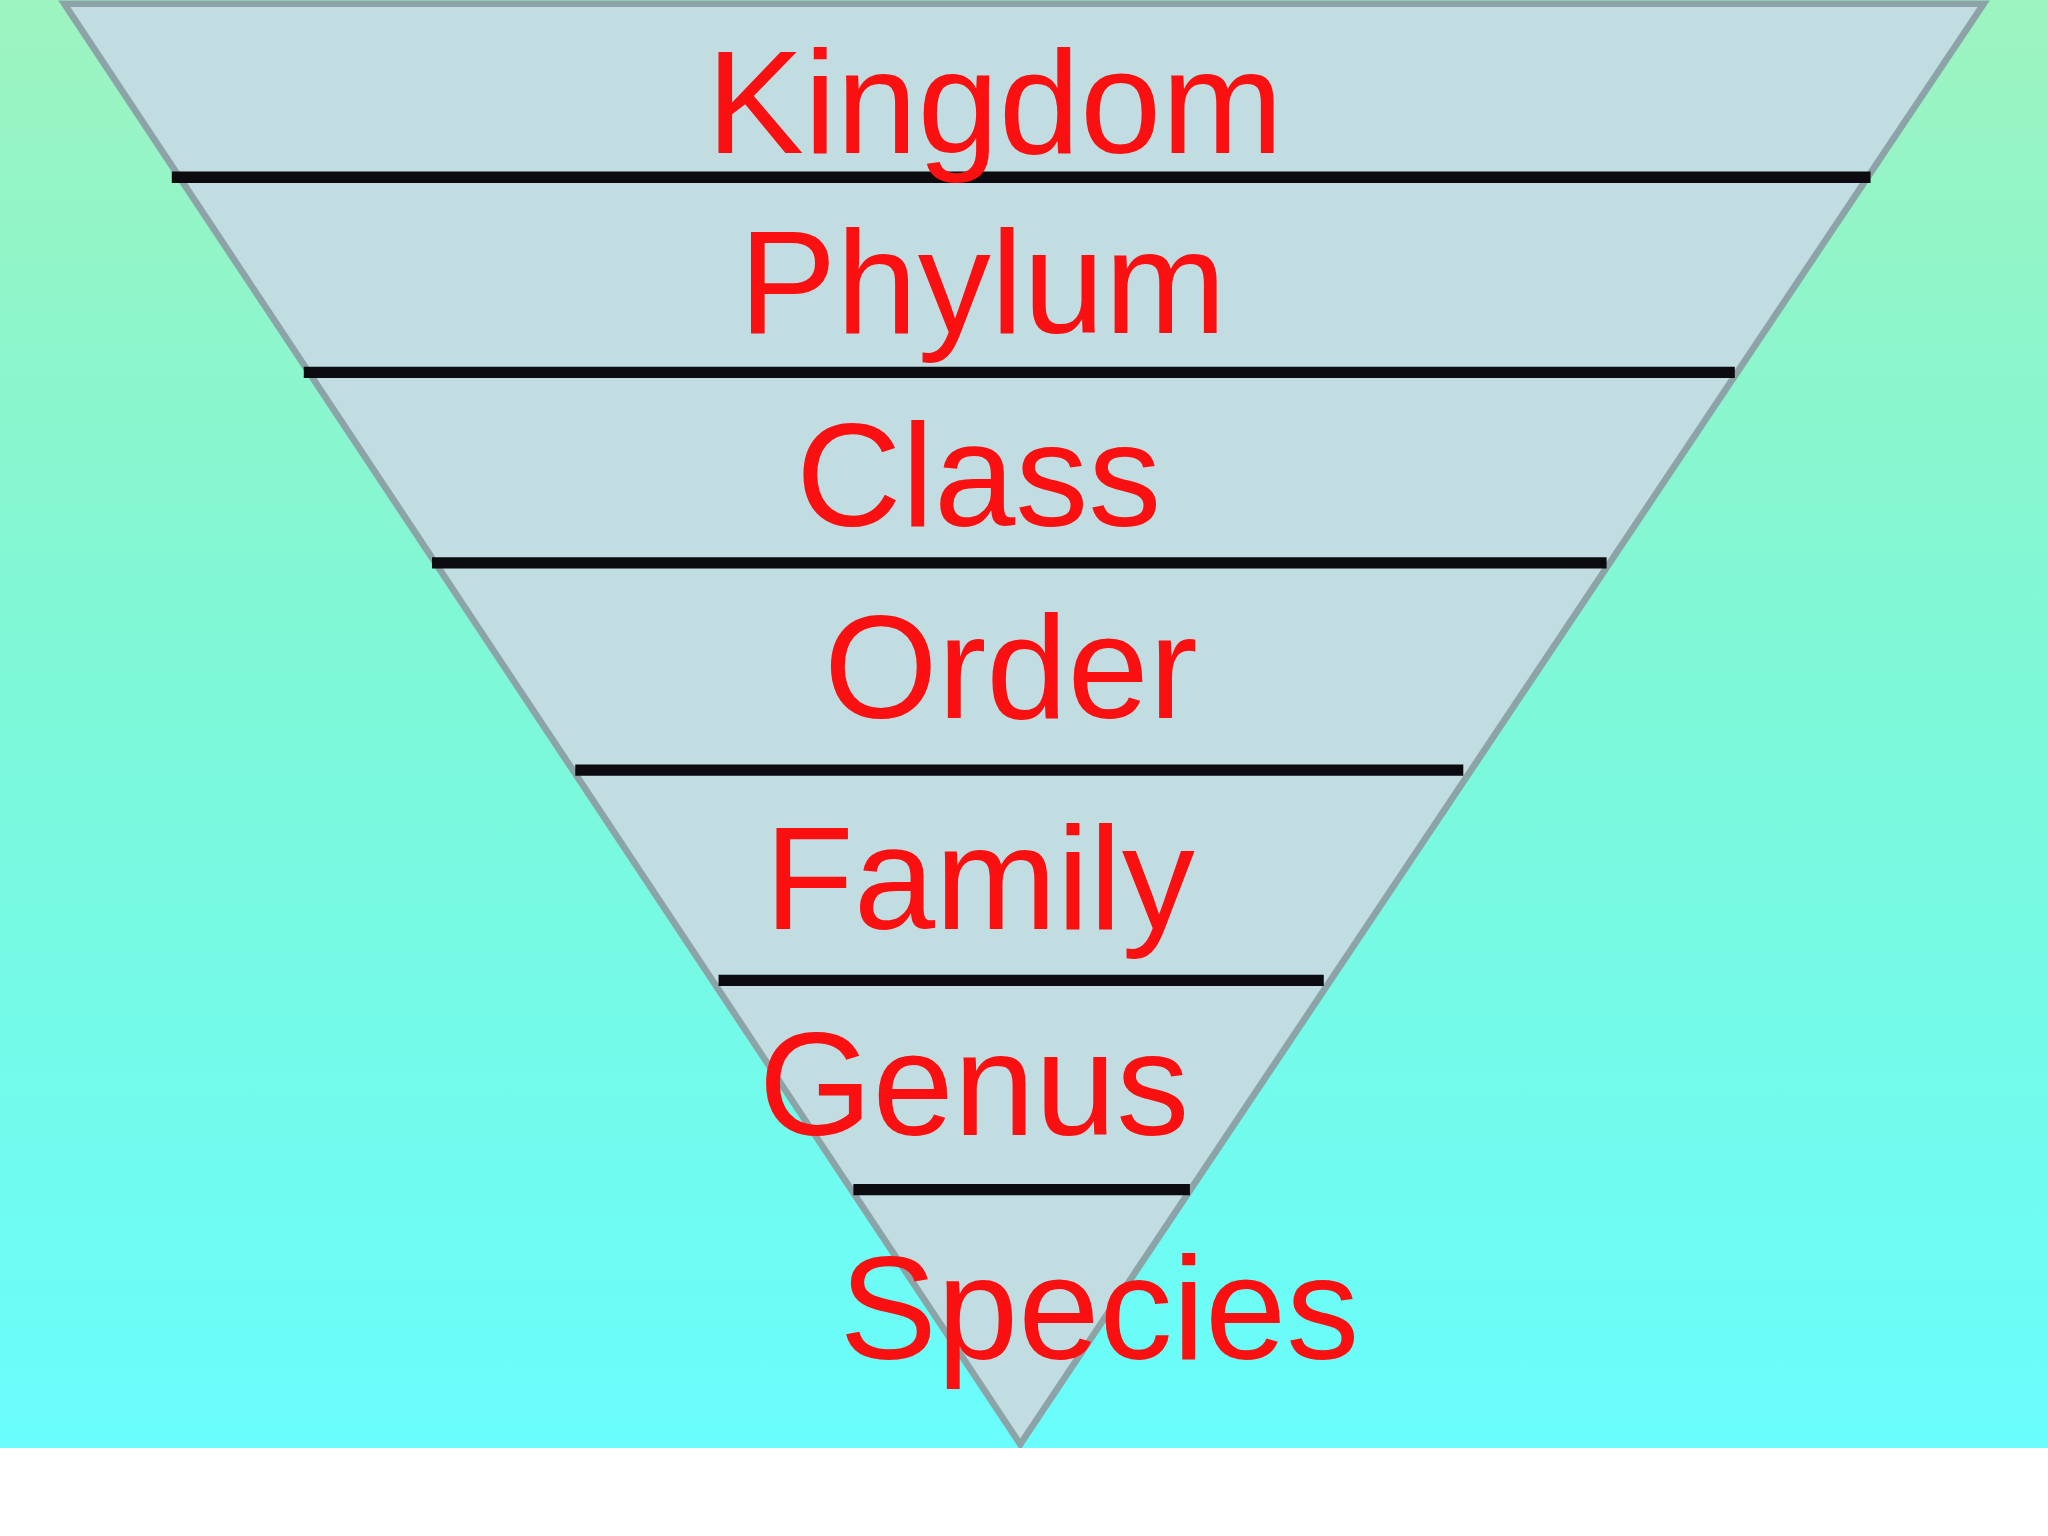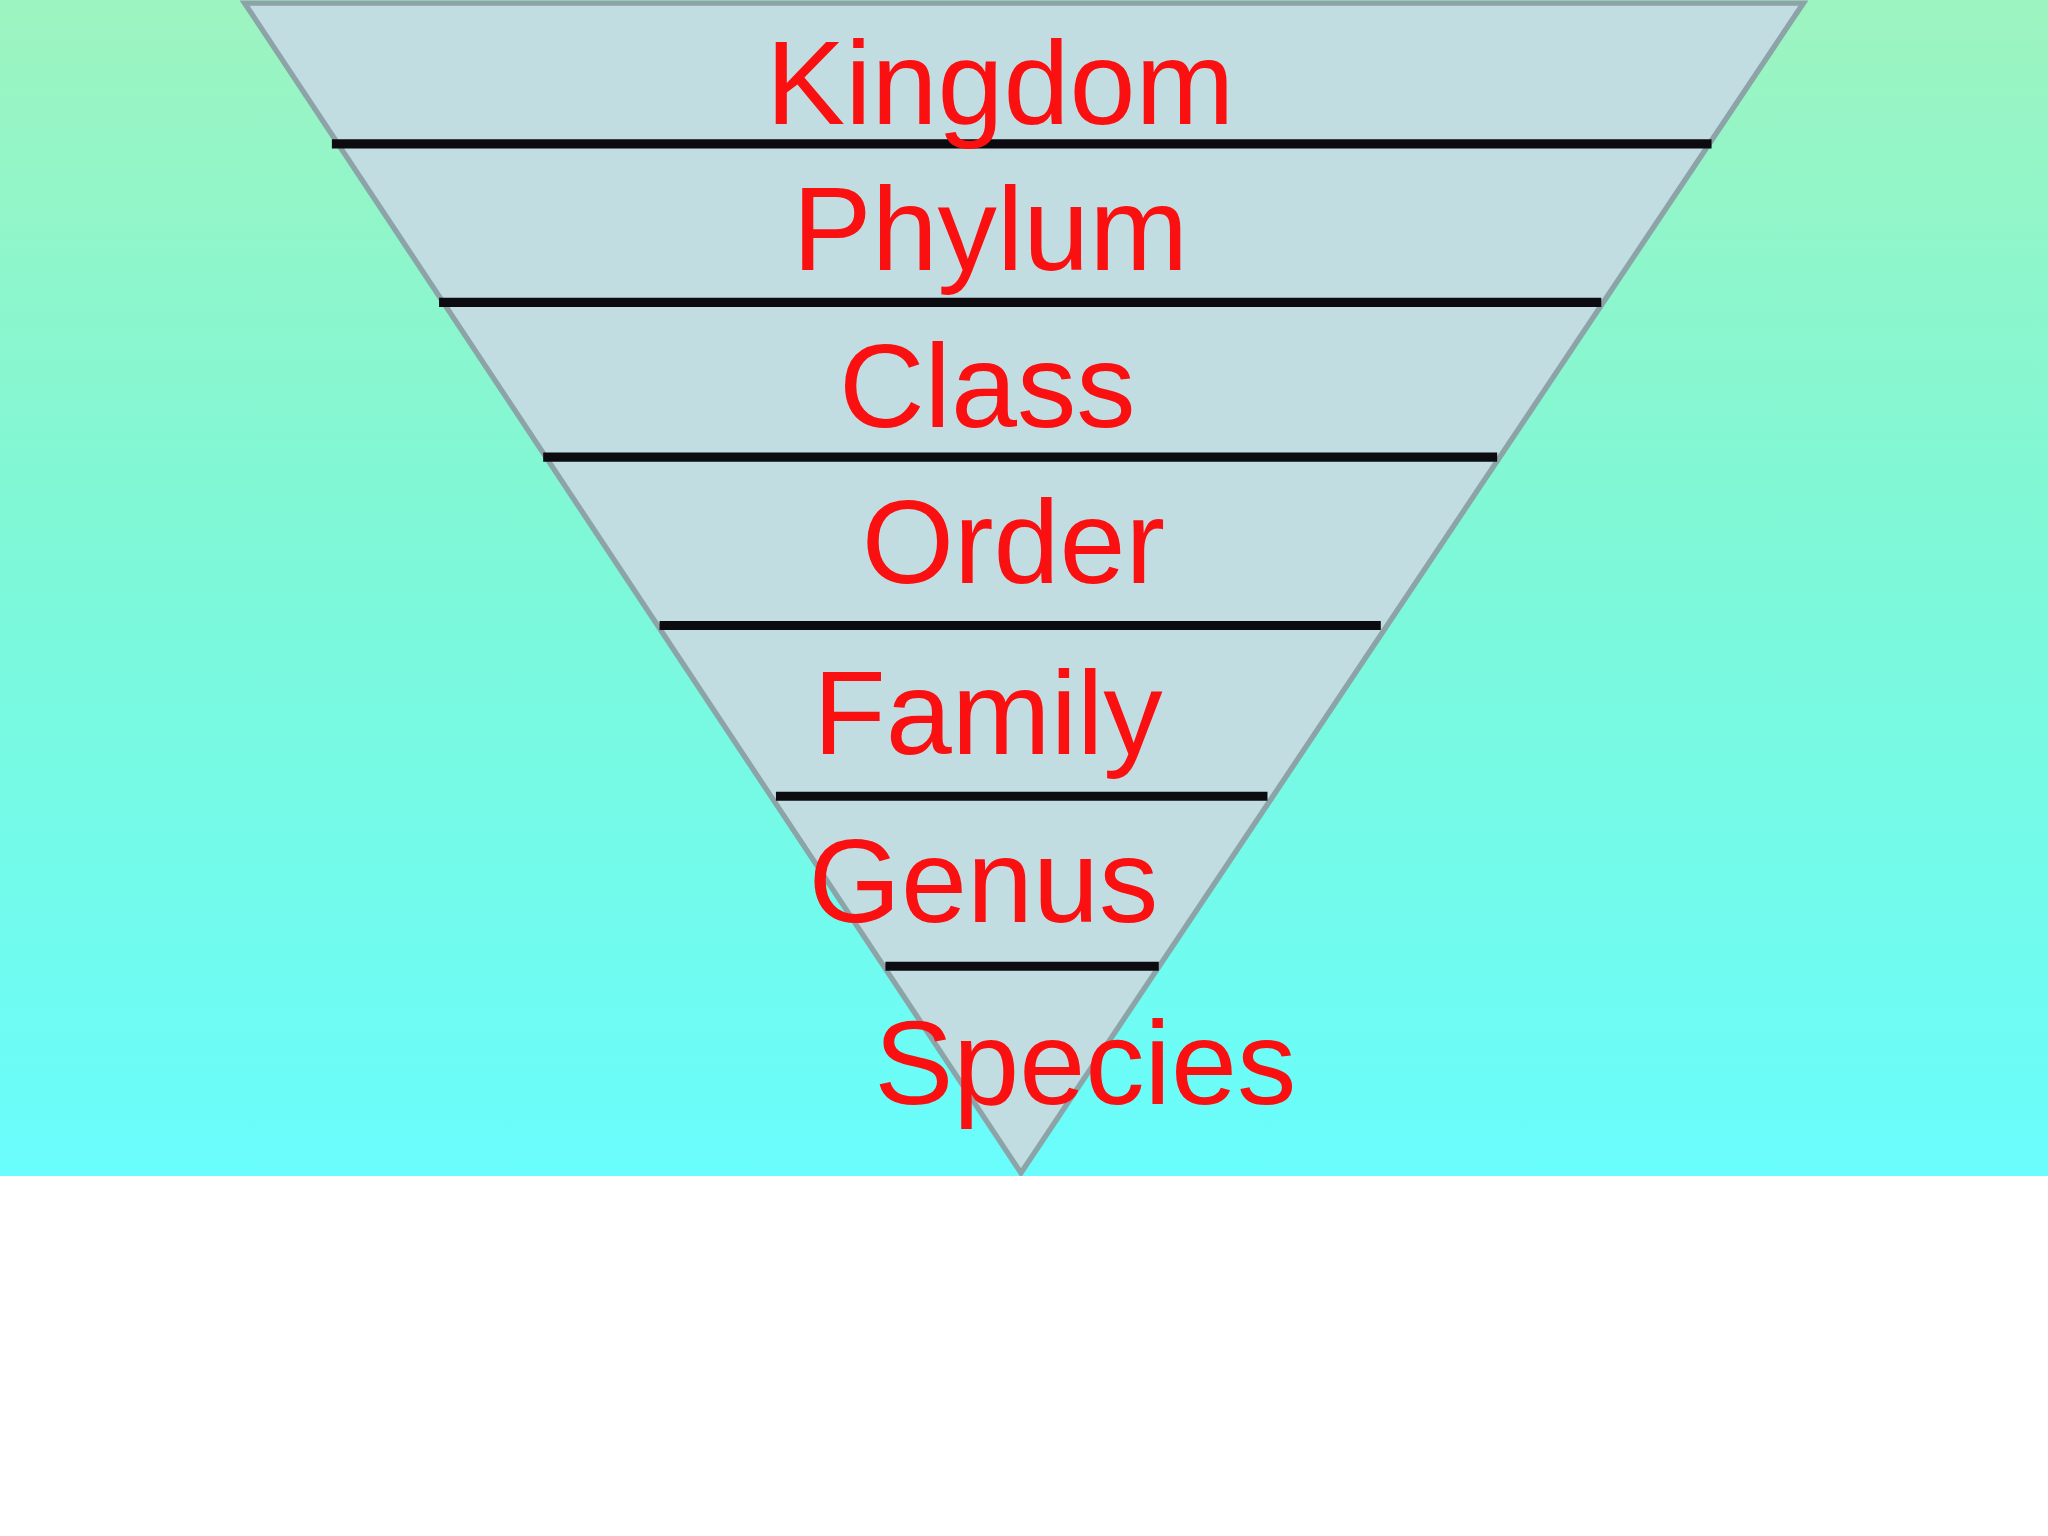--- a/index.html
+++ b/index.html
@@ -6,21 +6,21 @@
     margin: 0;
     padding: 0;
     width: 2048px;
     height: 1536px;
     overflow: hidden;
   }
   .stage {
     position: absolute;
     left: 0; top: 0;
     width: 2048px;
-    height: 1176px;
+    height: 1448px;
     background: linear-gradient(180deg,
       var(--background-top) 0%,
       var(--background-mid) 48%,
       var(--background-bottom) 100%);
   }
   .diagram-svg {
     display: block;
     width: 100%;
     height: 100%;
   }

